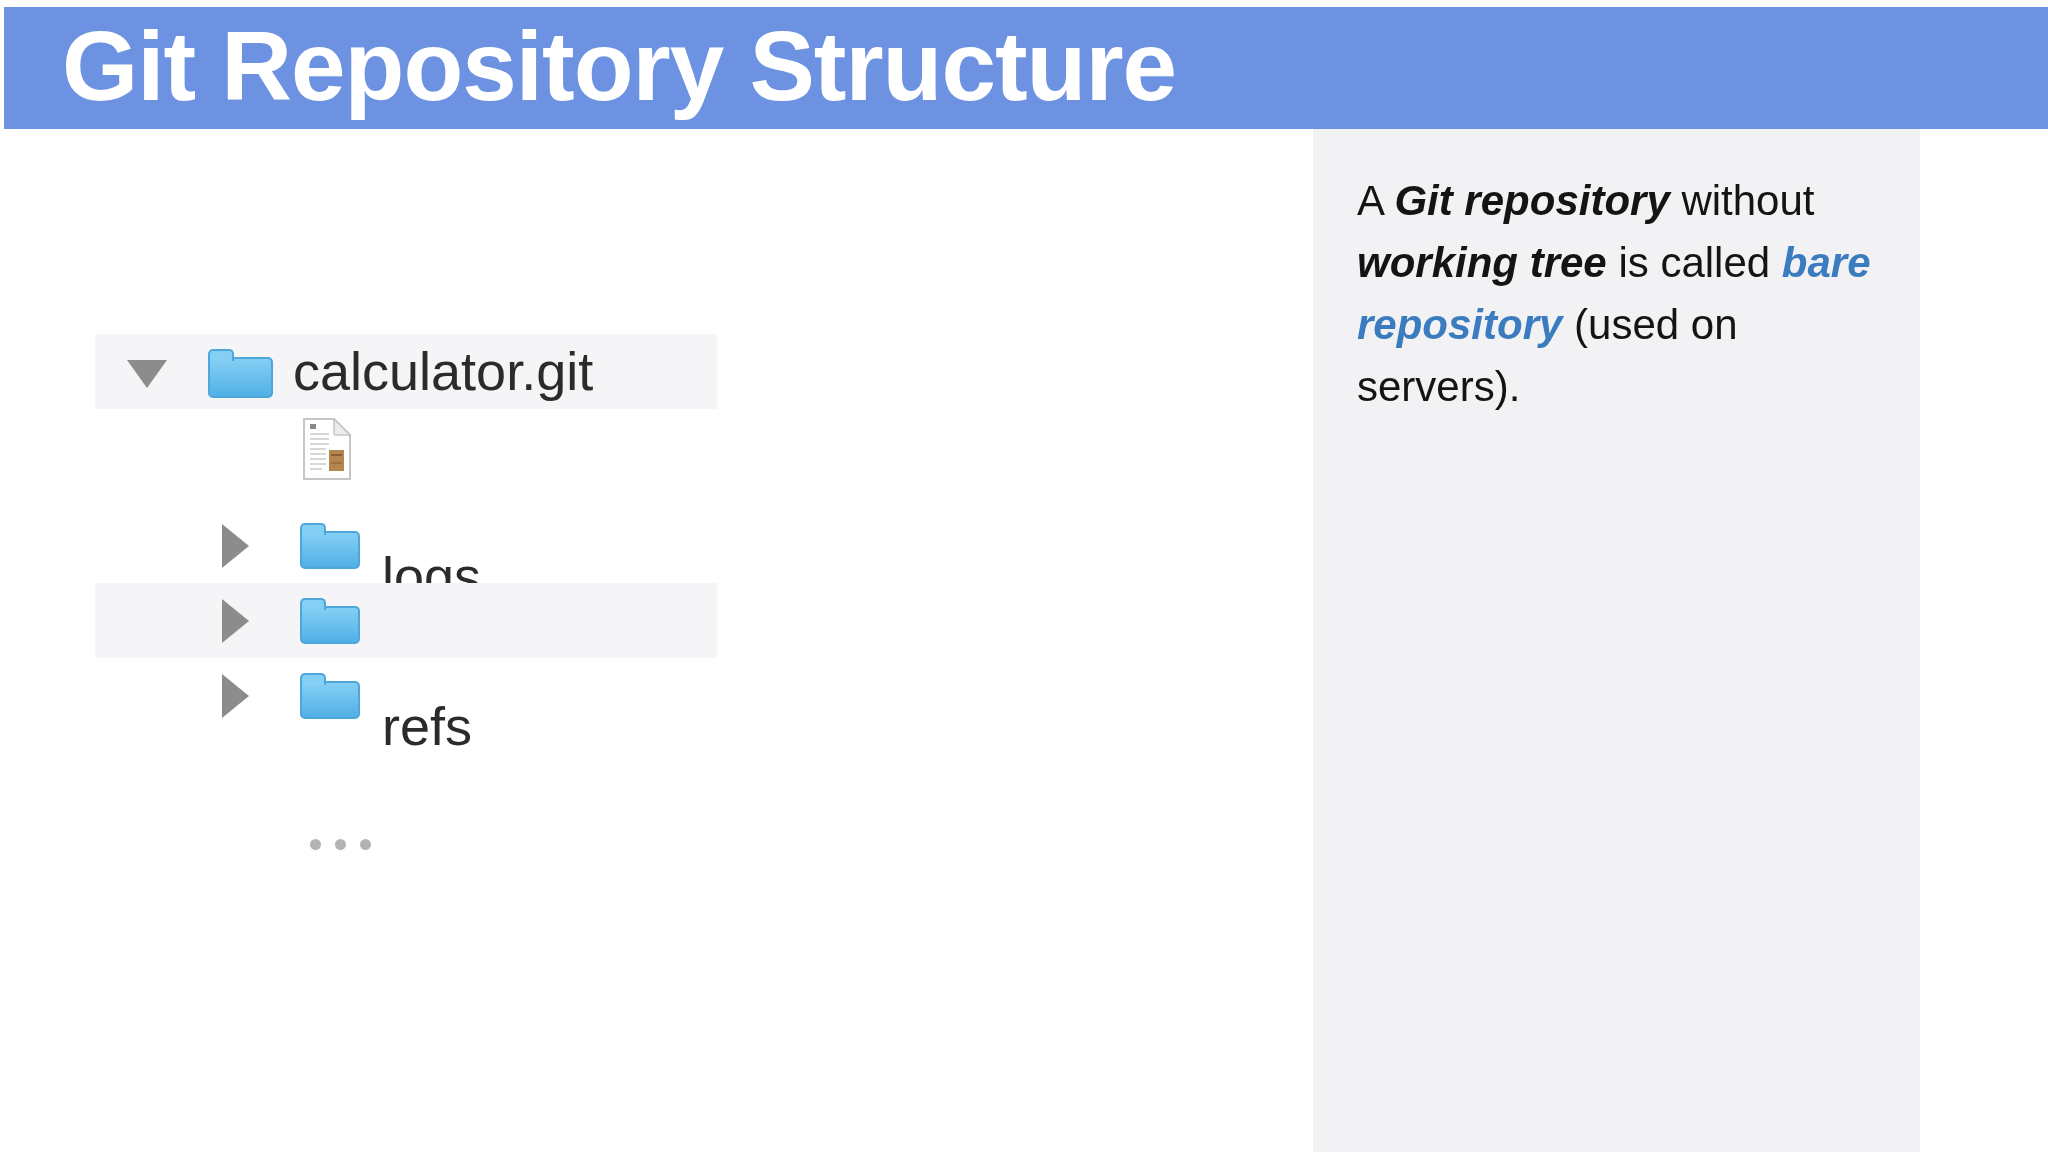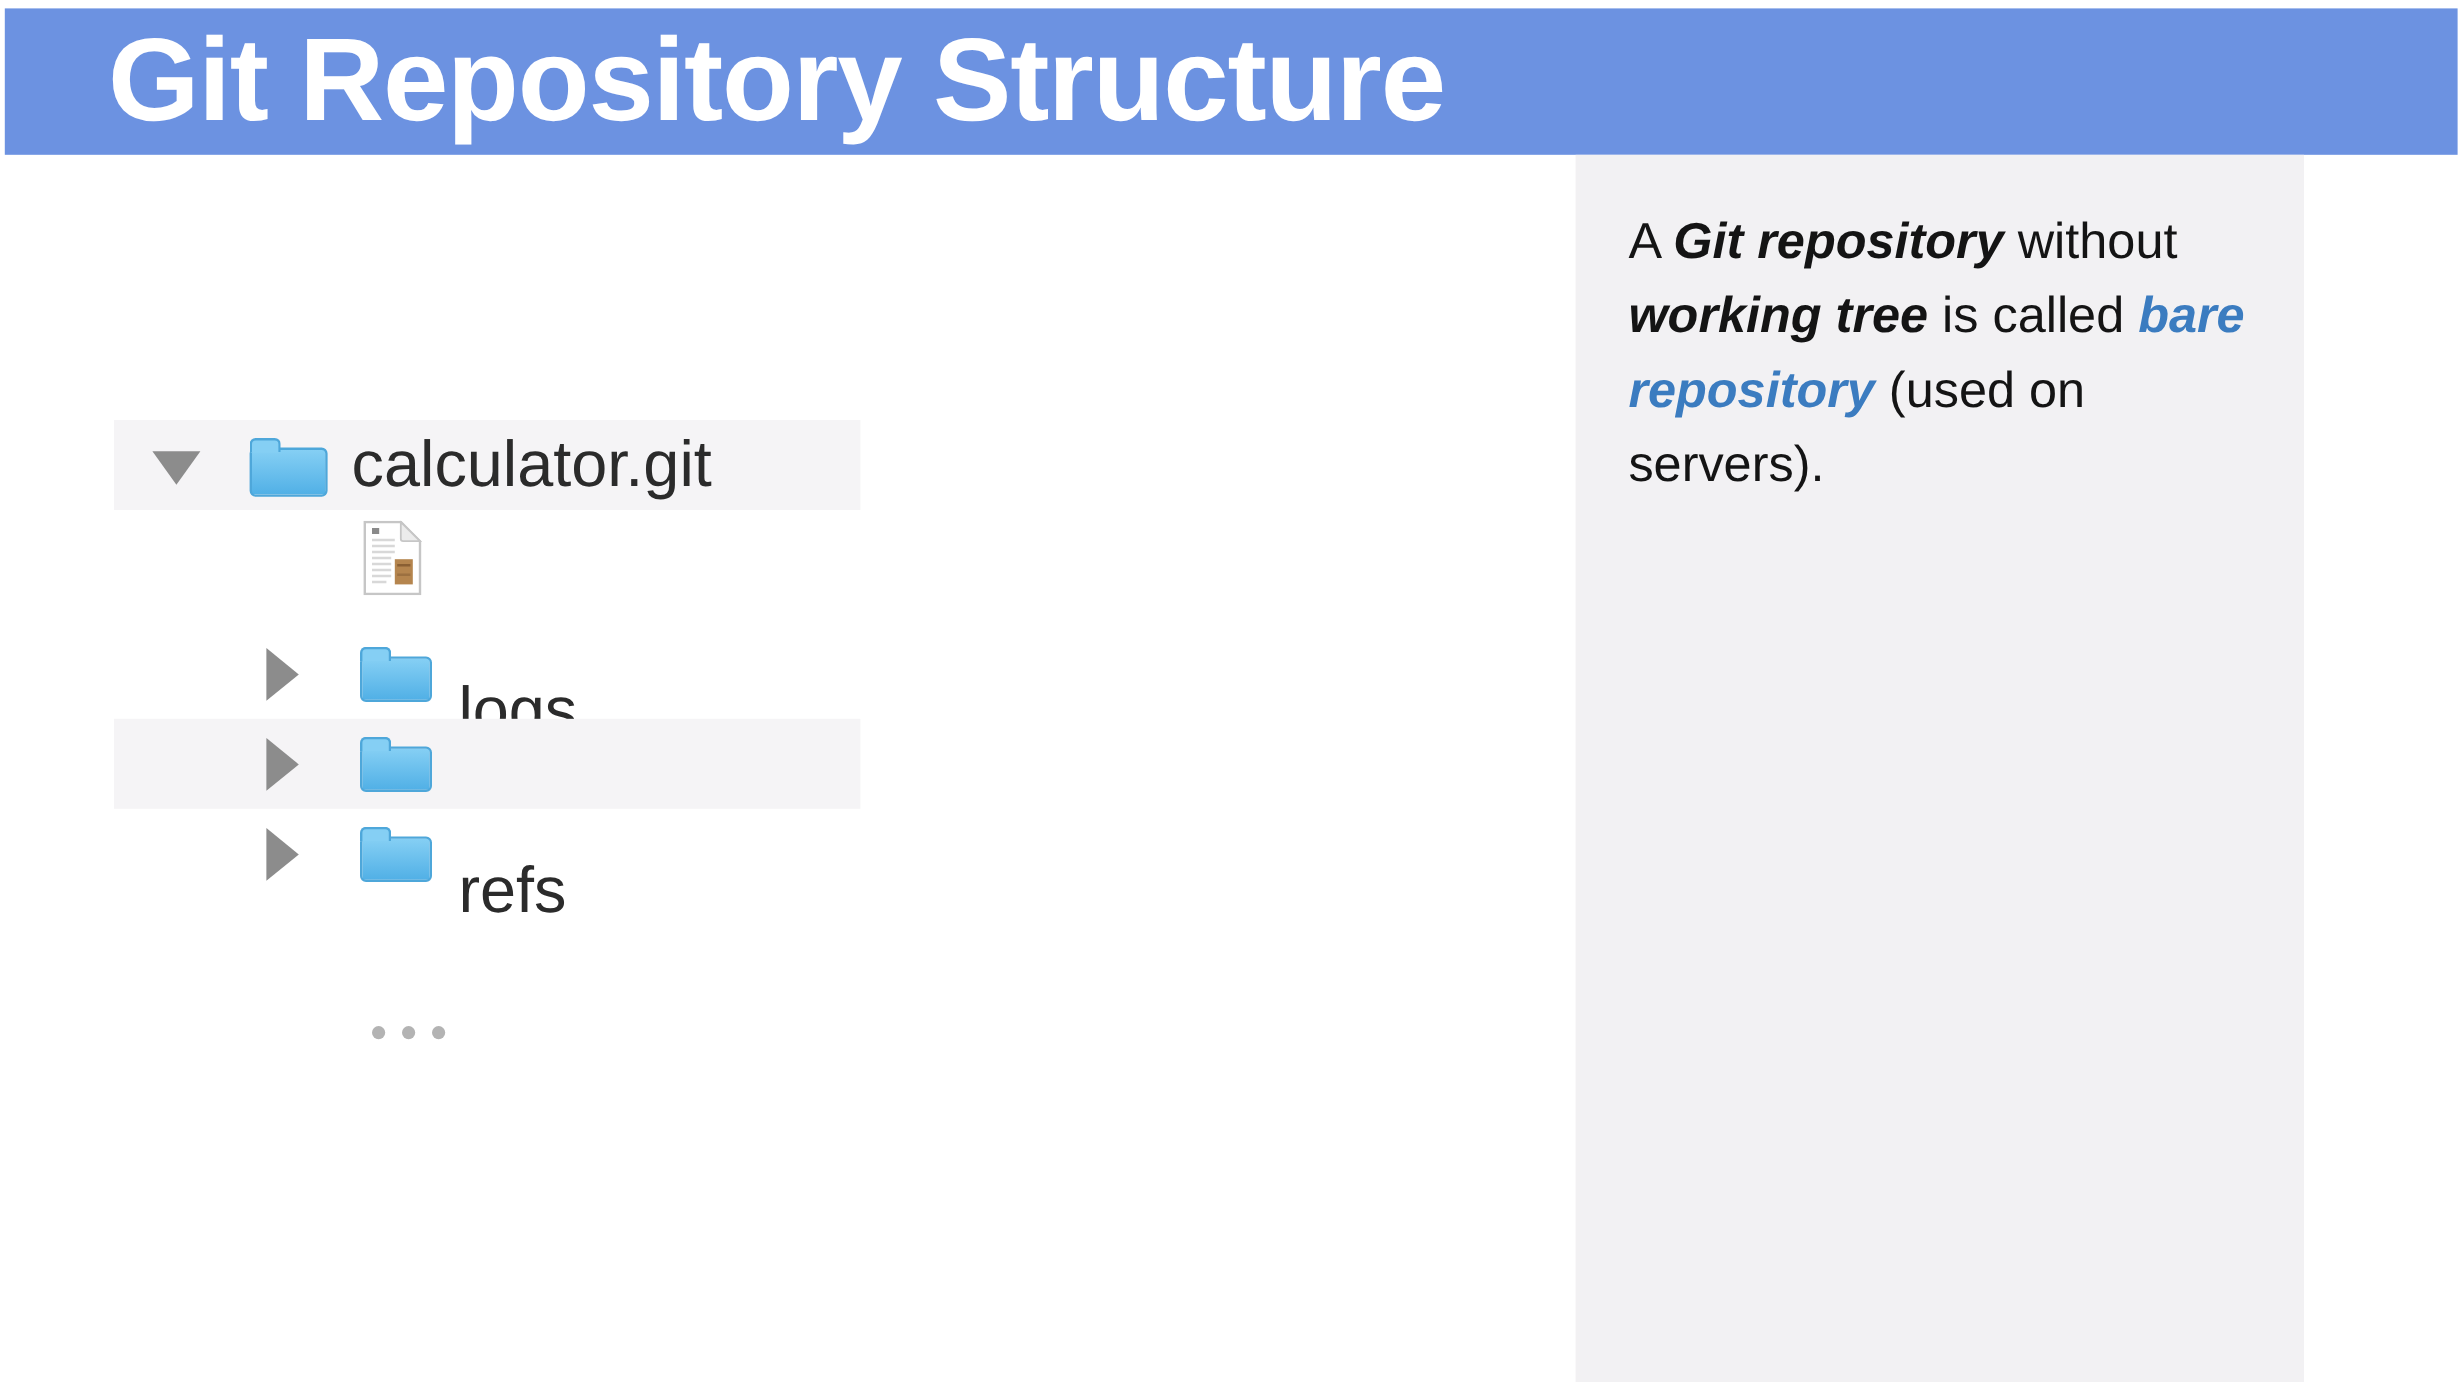--- a/index.html
+++ b/index.html
@@ -12,21 +12,21 @@
   }
 
   
   .banner{
     position:absolute;
     left:4px; top:7px; right:0; height:122px;
     background:var(--banner-blue,#6c92e1);
   }
   .banner h1{
     margin:0;
-    padding-left:86px;
+    padding-left:58px;
     font-weight:700;
     font-size:98px;
     line-height:118px;
     letter-spacing:-1px;
     color:#ffffff;
     white-space:nowrap;
   }
 
   
   .sidebar{
@@ -42,21 +42,21 @@
     line-height:62px;
     color:#141414;
   }
   .seg-regular{font-weight:400;font-style:normal;}
   .seg-bold-italic{font-weight:700;font-style:italic;}
   .seg-bold-italic-blue{font-weight:700;font-style:italic;color:var(--link-blue,#3b7cc0);}
 
   
   .tree{
     position:absolute;
-    left:95px; top:350px;
+    left:95px; top:334px;
     width:622px; height:560px;text-align:center;
   }
   .row{position:relative;height:75px;}
   .row.striped{background:var(--stripe,#f5f4f6);}
   .tree-gap{height:24px;}
 
   .label{
     position:absolute; top:0;
     font-size:54px;
     line-height:75px;

